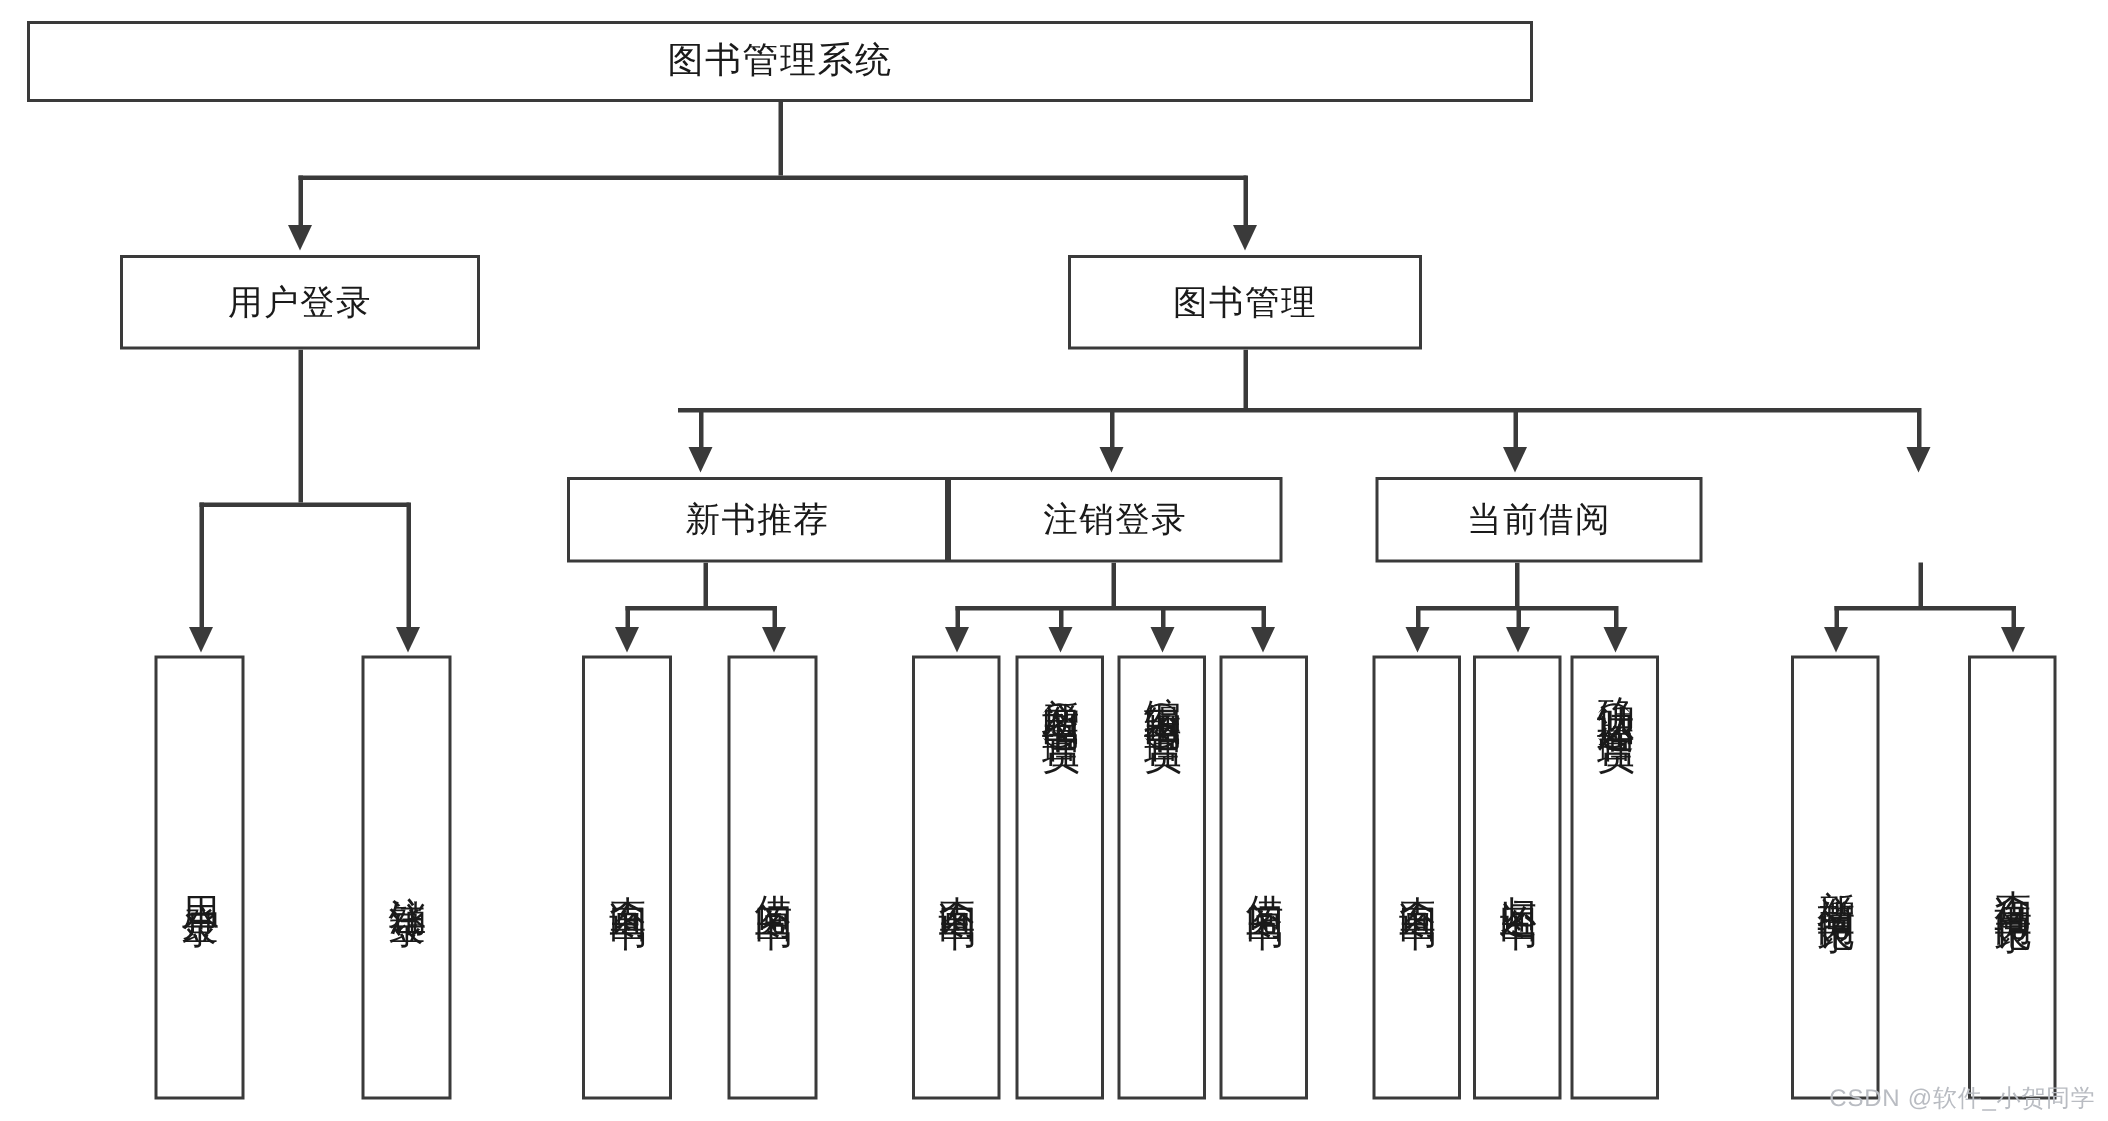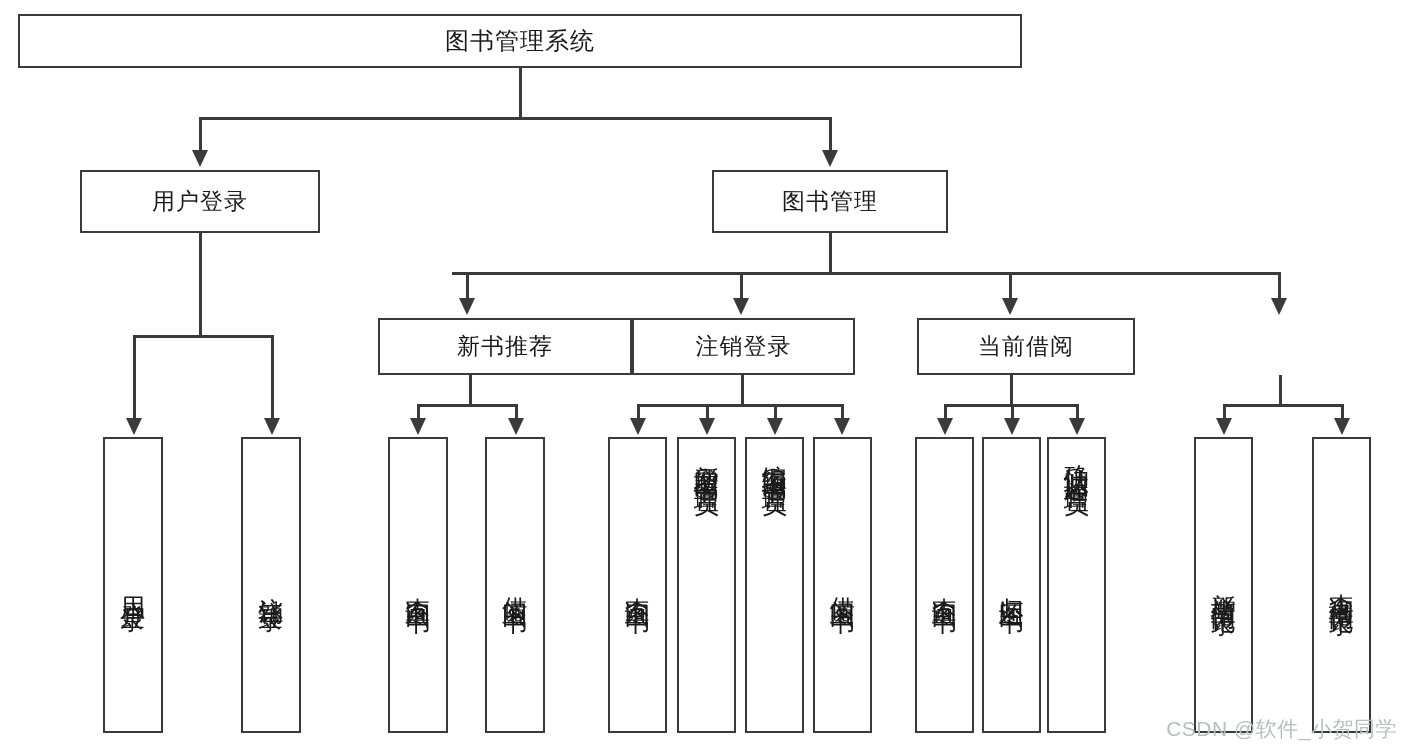--- a/index.html
+++ b/index.html
@@ -63,21 +63,21 @@
     border-left:8px solid transparent;
     border-right:8px solid transparent;
     border-top:17px solid #3a3a3a;
     z-index:2;
   }
 
   
   #watermark{
     position:absolute;
     right:8px;bottom:4px;
-    font-size:21px;
+    font-size:16px;
     color:#b9bcc2;
     letter-spacing:.5px;
     z-index:6;
     white-space:nowrap;
     font-family:"Liberation Sans","DejaVu Sans",sans-serif;
   }
 </style>
 </head>
 <body>
 

